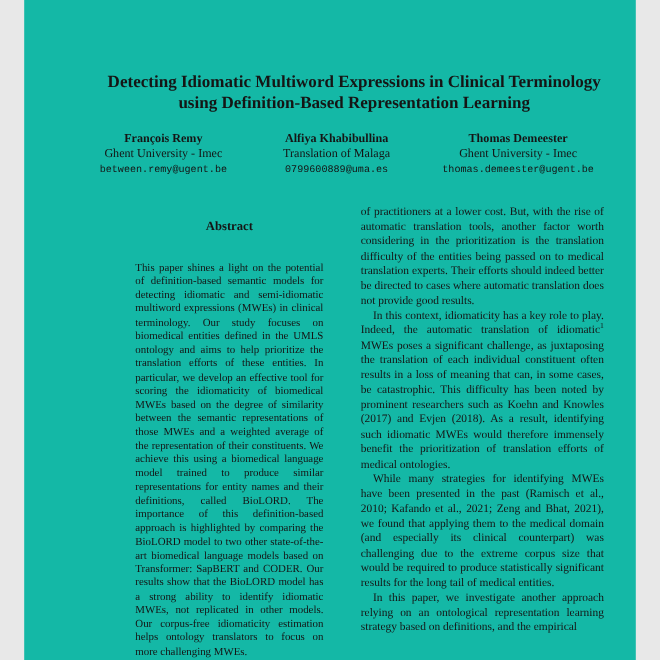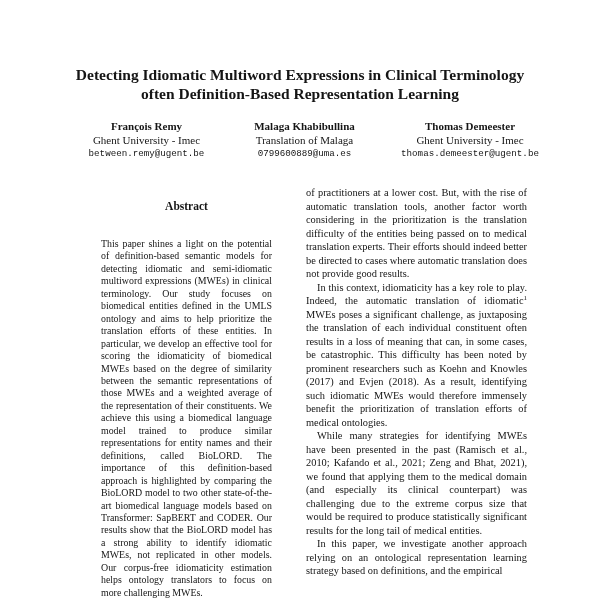--- a/index.html
+++ b/index.html
@@ -1,42 +1,42 @@
 <!DOCTYPE html>
 <html><head>
 <meta charset="utf-8">
 <style>
   html, body { margin: 0; padding: 0; background: #e8e8e8; }
   .page {
     position: relative;
-    width: 600px;
+    width: 556px;
     height: 600px;
     margin: 0 auto;
-    background: #ffffff;
+    background: #14b8a6;
     overflow: hidden;
     color: #151515;
     font-family: "Liberation Serif", serif;
   }
   .title-block {
     position: absolute;
     top: 66px;
     left: 70px;
     width: 460px;
     text-align: center;
     font-weight: bold;
     font-size: 15.5px;
     line-height: 18.5px;
   }
   .authors-row {
     position: absolute;
     top: 120px;
-    left: 64px;
+    left: 44px;
     width: 496px;
     display: flex;
-    justify-content: space-between;
+    justify-content: flex-start;
   }
   .author-block { text-align: center; }
   .author-block.a1 { width: 165px; }
   .author-block.a2 { width: 150px; }
   .author-block.a3 { width: 180px; }
   .author-name { font-weight: bold; font-size: 11px; line-height: 13.5px; }
   .author-affil { font-size: 11px; line-height: 13.5px; }
   .author-email {
     font-family: "Liberation Mono", "DejaVu Sans Mono", monospace;
     font-size: 9.2px;
@@ -87,31 +87,31 @@
     line-height: 0;
   }
 </style>
 </head>
 <body>
 
 <div class="page">
 
   <div class="title-block">
     <div>Detecting Idiomatic Multiword Expressions in Clinical Terminology</div>
-    <div>often Definition-Based Representation Learning</div>
+    <div>using Definition-Based Representation Learning</div>
   </div>
 
   <div class="authors-row">
     <div class="author-block a1">
       <div class="author-name">François Remy</div>
       <div class="author-affil">Ghent University - Imec</div>
       <div class="author-email">between.remy@ugent.be</div>
     </div>
     <div class="author-block a2">
-      <div class="author-name">Malaga Khabibullina</div>
+      <div class="author-name">Alfiya Khabibullina</div>
       <div class="author-affil">Translation of Malaga</div>
       <div class="author-email">0799600889@uma.es</div>
     </div>
     <div class="author-block a3">
       <div class="author-name">Thomas Demeester</div>
       <div class="author-affil">Ghent University - Imec</div>
       <div class="author-email">thomas.demeester@ugent.be</div>
     </div>
   </div>
 

